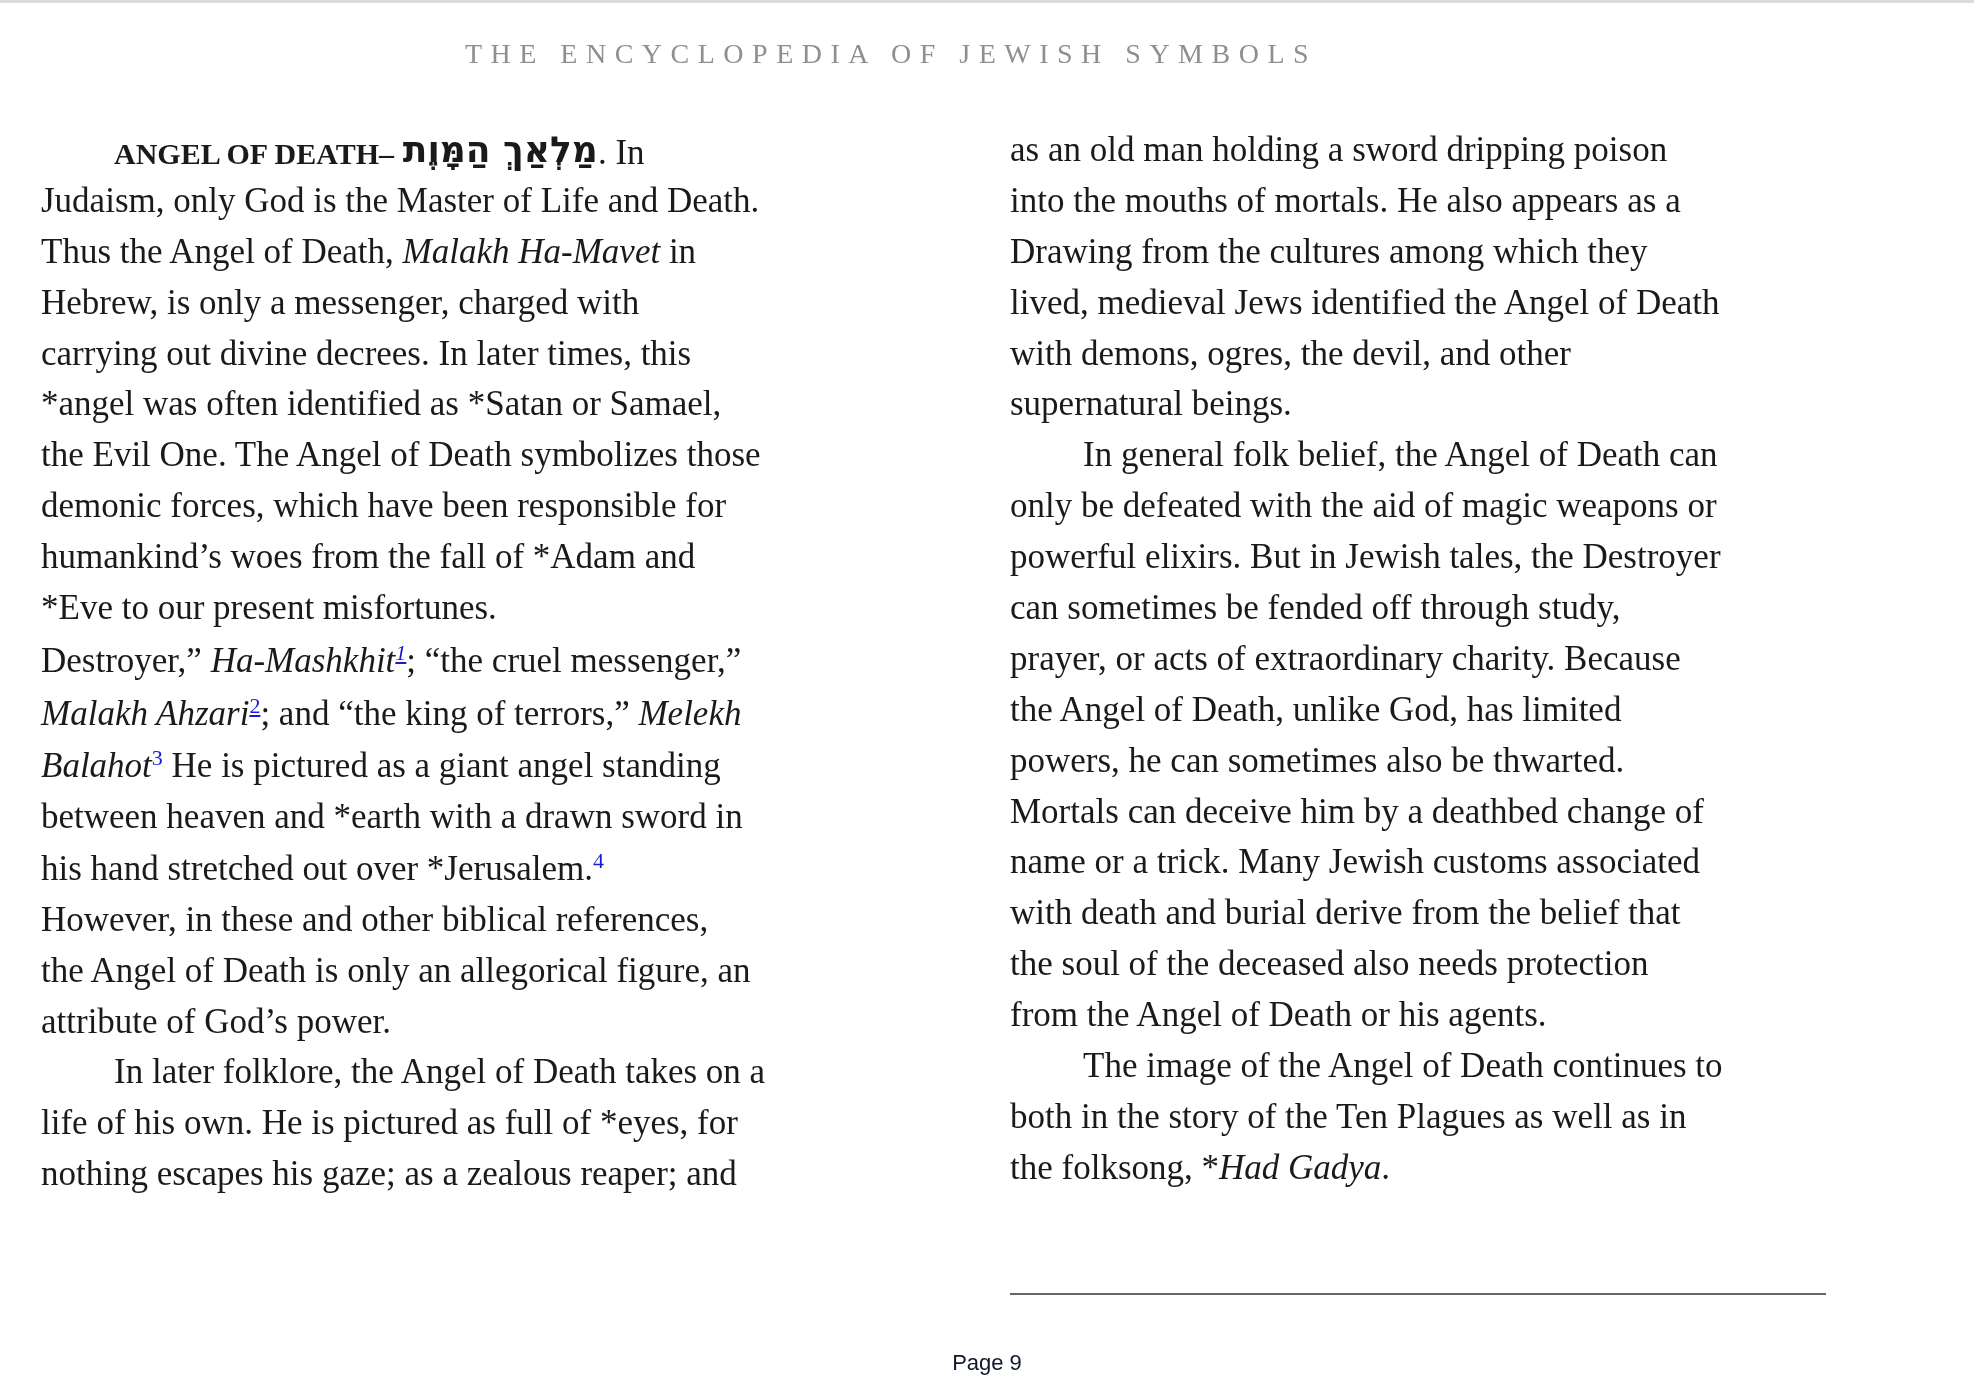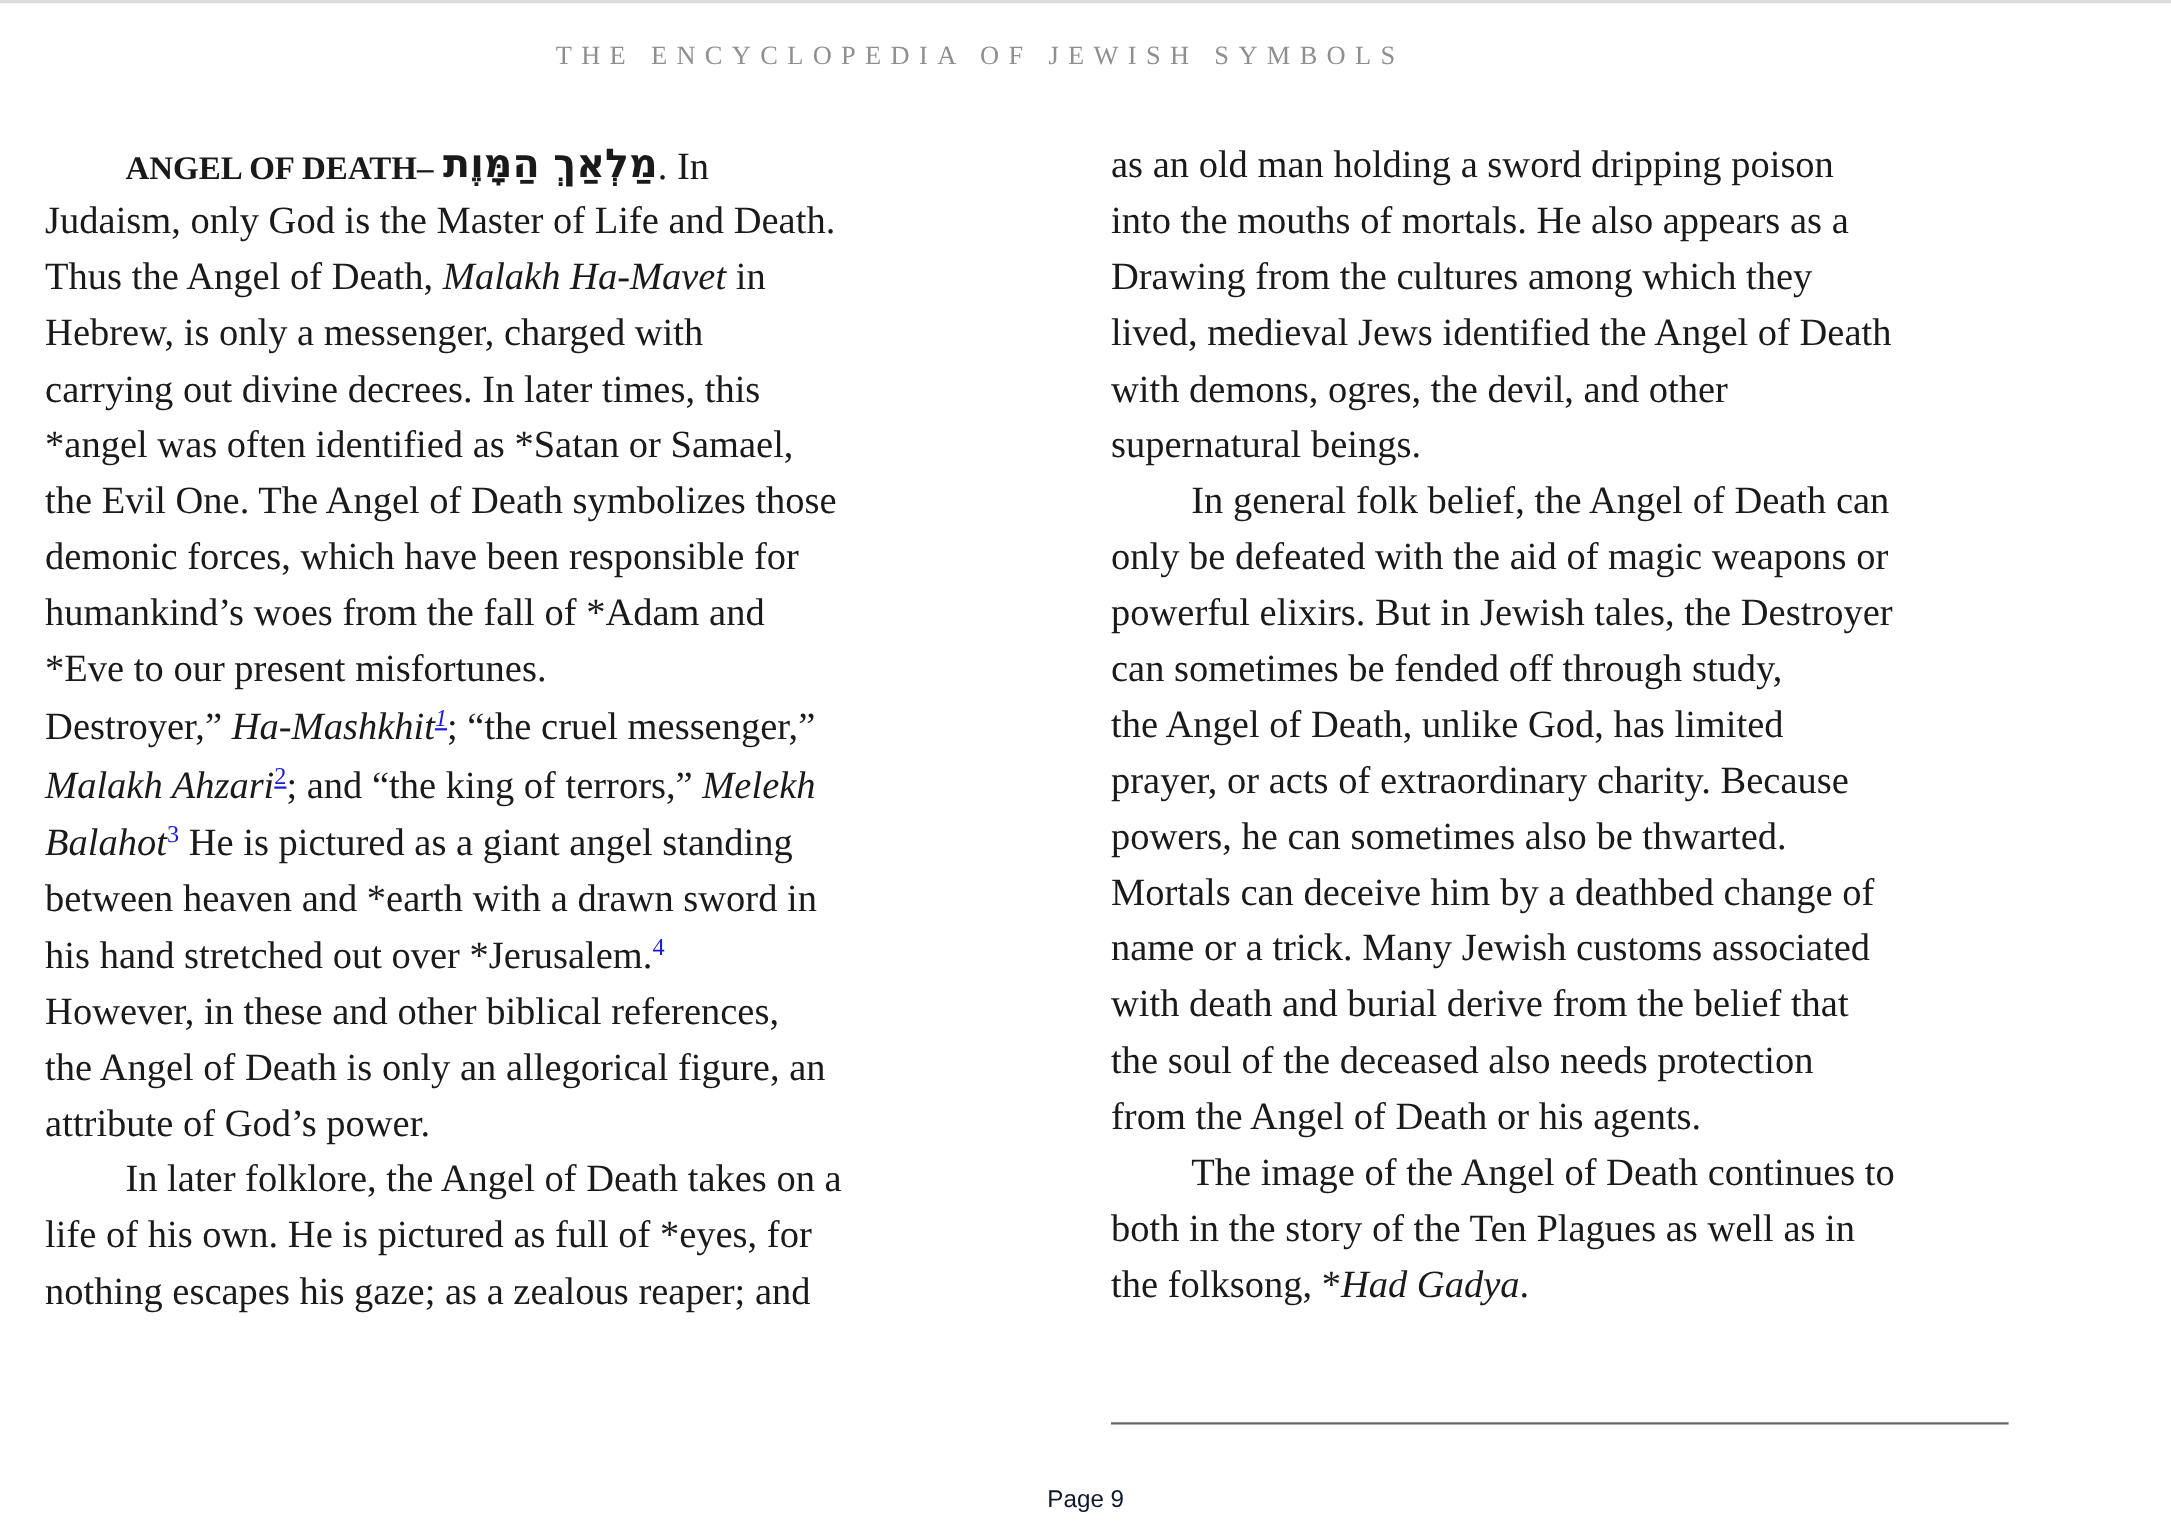--- a/index.html
+++ b/index.html
@@ -1,20 +1,20 @@
 <!DOCTYPE html>
 <html><head>
 <meta charset="utf-8">
 <style>
   html, body { margin: 0; padding: 0; background: #ffffff; }
   body { width: 1974px; height: 1400px; position: relative; overflow: hidden;
          font-family: "Liberation Serif", "DejaVu Serif", serif; color: #1a1a1a; }
   .topbar { position: absolute; left: 0; top: 0; width: 1974px; height: 3px; background: #dcdcdc; }
   .running-head { position: absolute; top: 38px; left: 0; width: 1782px; text-align: center;
-                  font-size: 24px; letter-spacing: 8.5px; color: #8f8f8f; }
+                  font-size: 28px; letter-spacing: 8.5px; color: #8f8f8f; }
   .col { position: absolute; top: 125px; font-size: 35px; line-height: 50.9px; }
   .col.left { left: 41px; width: 830px; }
   .col.right { left: 1010px; width: 840px; }
   .line { white-space: nowrap; height: 50.9px; }
   .indent { padding-left: 73px; }
   .head { font-weight: bold; font-size: 30px; }
   .hebrew { font-family: "DejaVu Sans", sans-serif; font-size: 36px; font-weight: bold;
             direction: rtl; unicode-bidi: isolate; display: inline-block; vertical-align: 2px; }
   i { font-style: italic; text-align: center; }
   .fn { color: #1a1ad6; font-size: 22px; vertical-align: 12px; line-height: 0; }
@@ -57,22 +57,22 @@
   <div class="line">as an old man holding a sword dripping poison</div>
   <div class="line">into the mouths of mortals. He also appears as a</div>
   <div class="line">Drawing from the cultures among which they</div>
   <div class="line">lived, medieval Jews identified the Angel of Death</div>
   <div class="line">with demons, ogres, the devil, and other</div>
   <div class="line">supernatural beings.</div>
   <div class="line indent">In general folk belief, the Angel of Death can</div>
   <div class="line">only be defeated with the aid of magic weapons or</div>
   <div class="line">powerful elixirs. But in Jewish tales, the Destroyer</div>
   <div class="line">can sometimes be fended off through study,</div>
+  <div class="line">prayer, or acts of extraordinary charity. Because</div>
   <div class="line">the Angel of Death, unlike God, has limited</div>
-  <div class="line">prayer, or acts of extraordinary charity. Because</div>
   <div class="line">powers, he can sometimes also be thwarted.</div>
   <div class="line">Mortals can deceive him by a deathbed change of</div>
   <div class="line">name or a trick. Many Jewish customs associated</div>
   <div class="line">with death and burial derive from the belief that</div>
   <div class="line">the soul of the deceased also needs protection</div>
   <div class="line">from the Angel of Death or his agents.</div>
   <div class="line indent">The image of the Angel of Death continues to</div>
   <div class="line">both in the story of the Ten Plagues as well as in</div>
   <div class="line"><span>the folksong, *</span><i>Had Gadya</i><span>.</span></div>
 </div>

